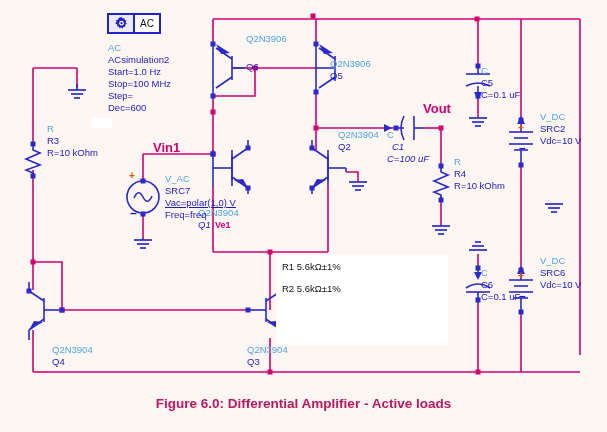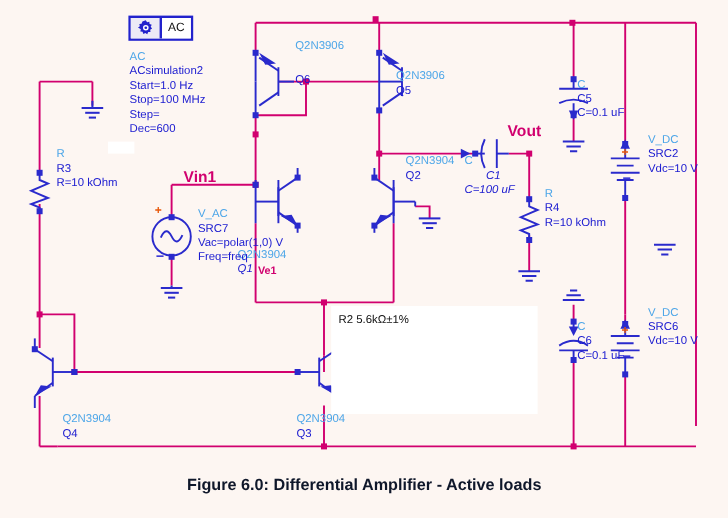--- a/index.html
+++ b/index.html
@@ -41,21 +41,21 @@
     position:absolute;left:276px;top:255px;width:172px;height:90px;
     background:#ffffff;
     font-size:9.5px;color:#111;
     padding:6px 6px 0 6px;box-sizing:border-box;
   }
   .notes-box div{margin-bottom:11px;}
 
   .caption{
     position:absolute;left:0;top:396px;width:607px;
     text-align:center;
-    font-size:13.5px;font-weight:bold;color:#0f172a;
+    font-size:13.5px;font-weight:bold;color:#be185d;
     font-family:"Liberation Sans", sans-serif;
   }
   .white-patch{position:absolute;background:#ffffff;}
 </style>
 </head>
 <body>
 
 <div id="canvas-wrap">
 
   <svg id="schematic" viewBox="0 0 607 432" xmlns="http://www.w3.org/2000/svg">
@@ -405,52 +405,53 @@
 
   <div class="lbl lbl-cyan" style="left:47px;top:124px;">R</div>
   <div class="lbl lbl-blue" style="left:47px;top:136px;">R3</div>
   <div class="lbl lbl-blue" style="left:47px;top:148px;">R=10 kOhm</div>
 
   <div class="lbl lbl-cyan" style="left:454px;top:157px;">R</div>
   <div class="lbl lbl-blue" style="left:454px;top:169px;">R4</div>
   <div class="lbl lbl-blue" style="left:454px;top:181px;">R=10 kOhm</div>
 
   <div class="lbl lbl-cyan" style="left:387px;top:130px;">C</div>
-  <div class="lbl lbl-blue" style="left:405px;top:142px;font-style:italic;">C1</div>
+  <div class="lbl lbl-blue" style="left:392px;top:142px;font-style:italic;">C1</div>
   <div class="lbl lbl-blue" style="left:387px;top:154px;font-style:italic;">C=100 uF</div>
 
   <div class="lbl lbl-cyan" style="left:481px;top:66px;">C</div>
   <div class="lbl lbl-blue" style="left:481px;top:78px;">C5</div>
   <div class="lbl lbl-blue" style="left:481px;top:90px;">C=0.1 uF</div>
 
   <div class="lbl lbl-cyan" style="left:481px;top:268px;">C</div>
   <div class="lbl lbl-blue" style="left:481px;top:280px;">C6</div>
   <div class="lbl lbl-blue" style="left:481px;top:292px;">C=0.1 uF</div>
 
   <div class="lbl lbl-cyan" style="left:165px;top:174px;">V_AC</div>
   <div class="lbl lbl-blue" style="left:165px;top:186px;">SRC7</div>
-  <div class="lbl lbl-blue" style="left:165px;top:198px;">Vac=polar(1,0) V</div>
+  <div class="lbl lbl-blue" style="left:165px;top:198px;text-decoration:underline;">Vac=polar(1,0) V</div>
   <div class="lbl lbl-blue" style="left:165px;top:210px;">Freq=freq</div>
   <div class="lbl lbl-plus" style="left:129px;top:170px;">+</div>
   <div class="lbl lbl-minus" style="left:130px;top:207px;">–</div>
 
   <div class="lbl lbl-cyan" style="left:540px;top:112px;">V_DC</div>
   <div class="lbl lbl-blue" style="left:540px;top:124px;">SRC2</div>
   <div class="lbl lbl-blue" style="left:540px;top:136px;">Vdc=10 V</div>
   <div class="lbl lbl-plus" style="left:518px;top:122px;">+</div>
   <div class="lbl lbl-minus" style="left:519px;top:142px;">–</div>
 
   <div class="lbl lbl-cyan" style="left:540px;top:256px;">V_DC</div>
   <div class="lbl lbl-blue" style="left:540px;top:268px;">SRC6</div>
   <div class="lbl lbl-blue" style="left:540px;top:280px;">Vdc=10 V</div>
   <div class="lbl lbl-plus" style="left:518px;top:270px;">+</div>
   <div class="lbl lbl-minus" style="left:519px;top:290px;">–</div>
 
   <div class="lbl lbl-net" style="left:153px;top:141px;">Vin1</div>
   <div class="lbl lbl-net" style="left:423px;top:102px;">Vout</div>
 
   <div class="notes-box">
+    <div>R1 5.6kΩ±1%</div>
     <div>R2 5.6kΩ±1%</div>
   </div>
 
   <div class="caption">Figure 6.0: Differential Amplifier - Active loads</div>
 
 </div>
 
 </body></html>

